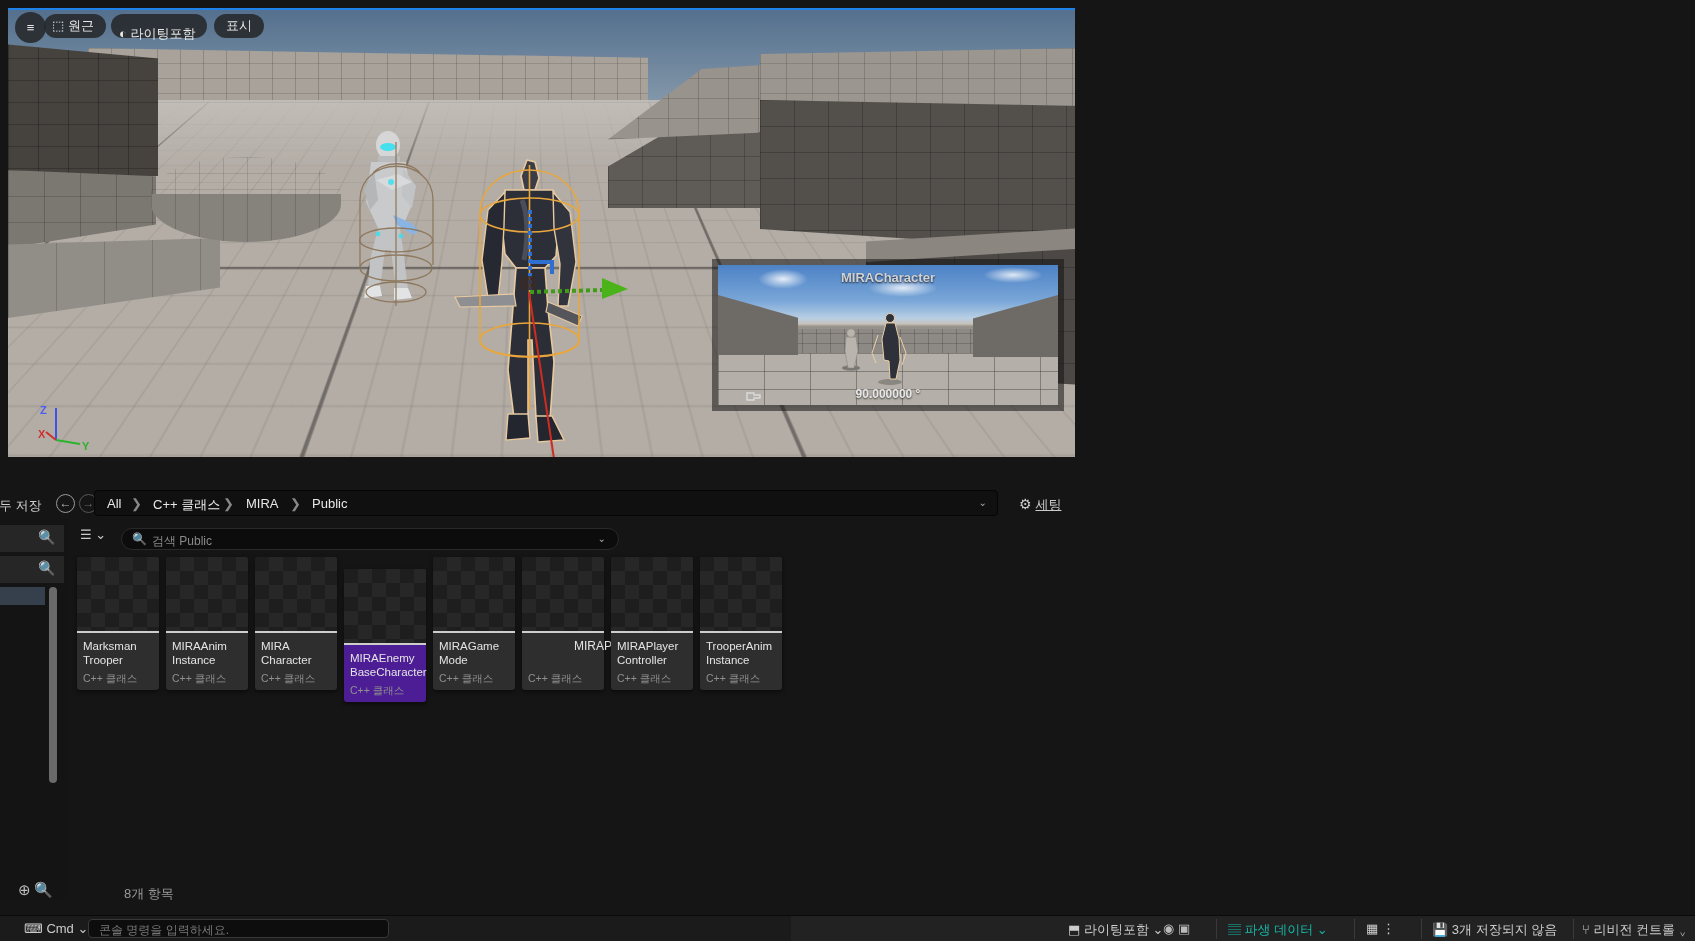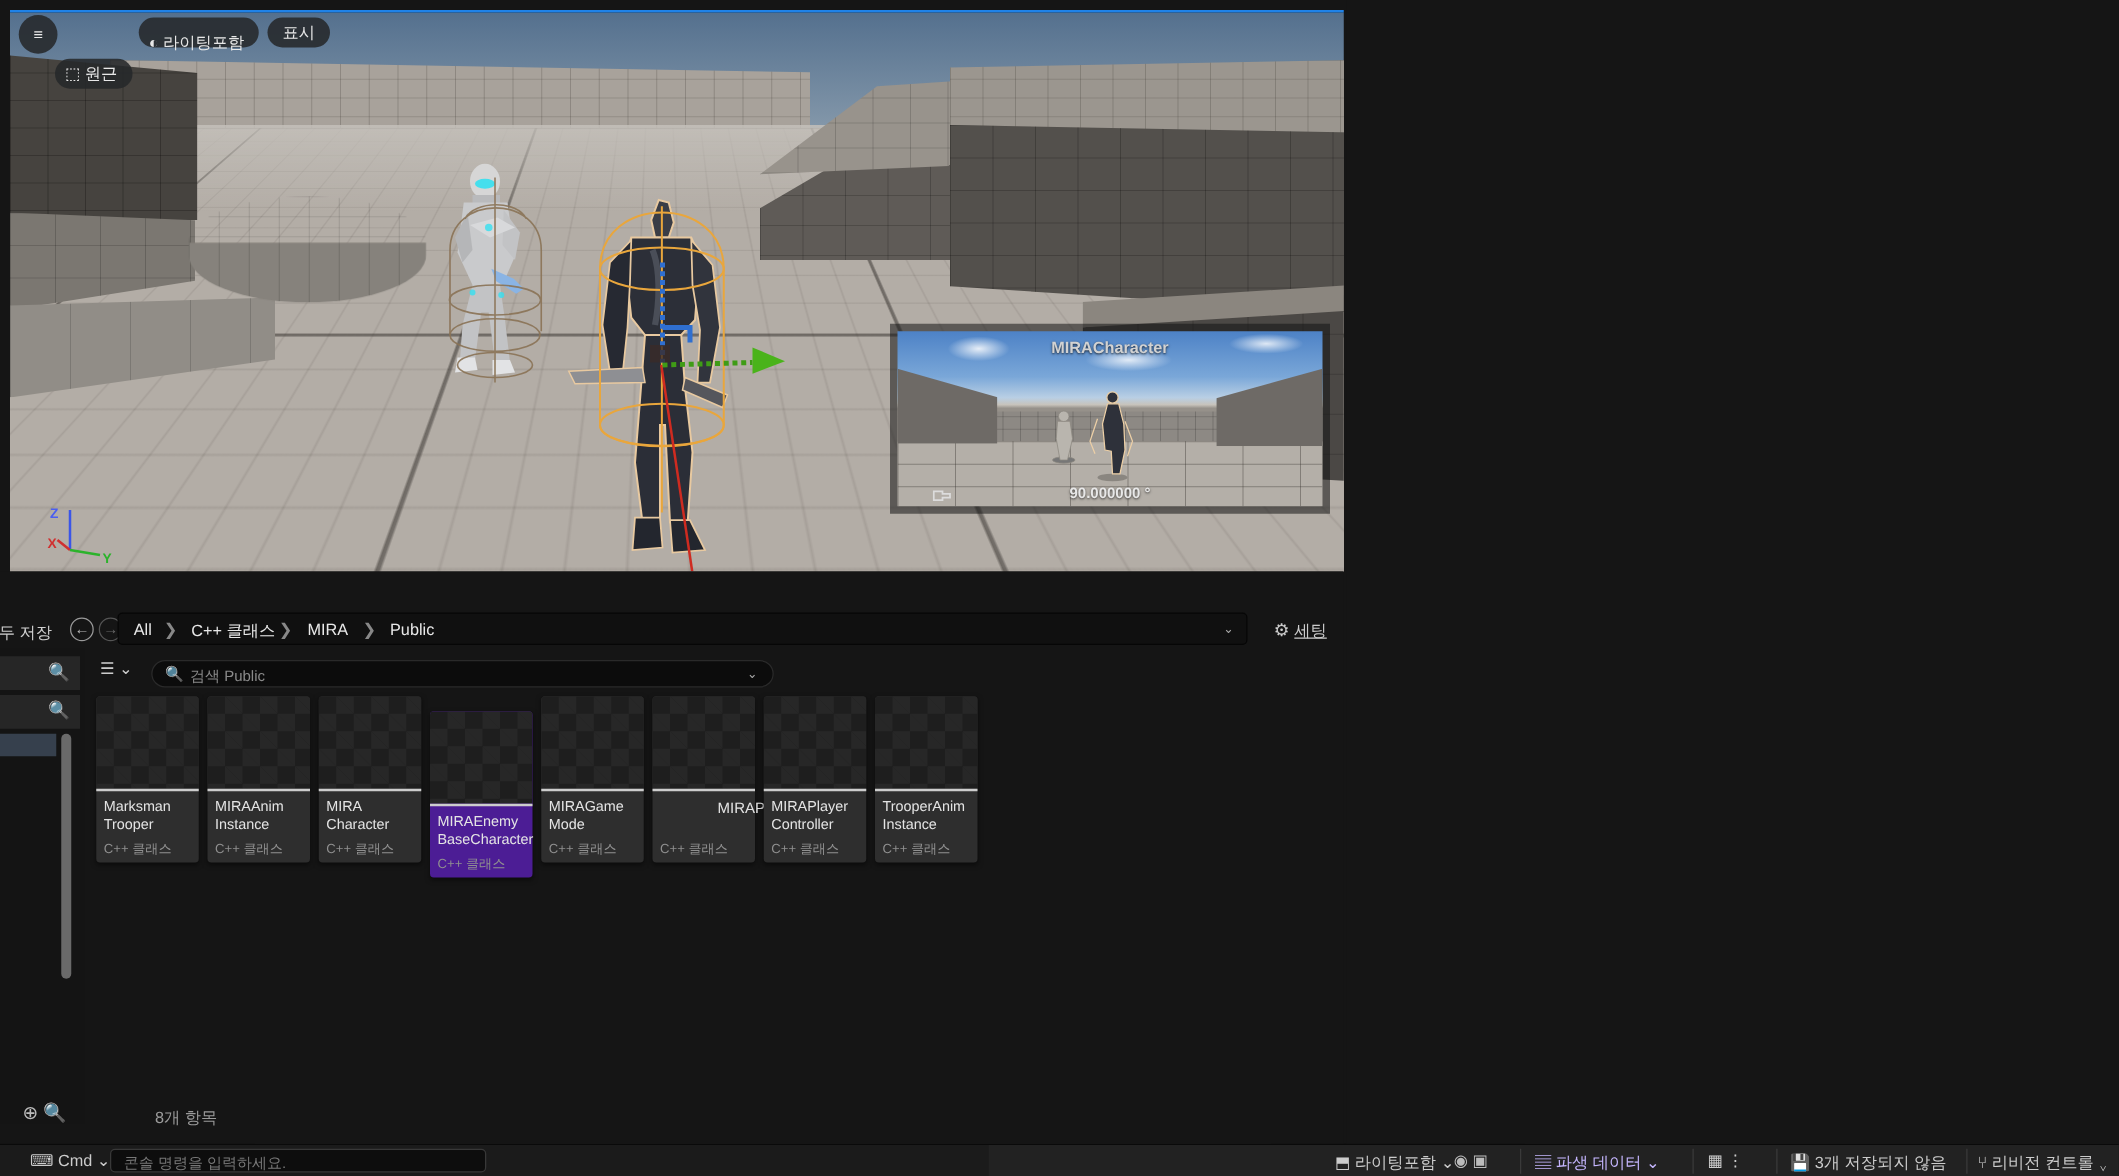--- a/index.html
+++ b/index.html
@@ -132,21 +132,21 @@
       </svg>
       <div class="txt" style="left:0;top:5px;width:340px;text-align:center;font-size:13px;font-weight:bold;color:#d2d2d2;text-shadow:0 1px 2px rgba(0,0,0,.8);">MIRACharacter</div>
       <div class="txt" style="left:0;top:122px;width:340px;text-align:center;font-size:12px;font-weight:bold;color:#e8e8e8;text-shadow:0 1px 2px rgba(0,0,0,.7);">90.000000 °</div>
       <svg class="abs" style="left:28px;top:126px;" width="16" height="11" viewBox="0 0 16 11">
           <path d="M1 2 L8 2 L8 4 L14 4 L14 7 L8 7 L8 9 L1 9 Z" fill="none" stroke="#dcdcdc" stroke-width="1.4"></path>
         </svg>
     </div>
   </div>
 
   <div class="pill" style="left:7px;top:4px;width:31px;border-radius:50%;justify-content:center;height:31px;top:2px;">≡</div>
-  <div class="pill" style="left:36px;top:4px;padding:0 12px 0 8px;margin-top:33px;">⬚ 원근</div>
+  <div class="pill" style="left:36px;top:4px;padding:0 12px 0 8px;">⬚ 원근</div>
   <div class="pill" style="left:103px;top:4px;padding:16px 12px 0 8px;">◐ 라이팅포함</div>
   <div class="pill" style="left:206px;top:4px;padding:0 12px;">표시</div>
 </div>
 
 <div class="abs" style="left:0;top:457px;width:1075px;height:458px;background:#151515;">
 
   <div class="txt" style="left:-14px;top:40px;font-size:13px;color:#cfcfcf;">모두 저장</div>
   <div class="abs" style="left:56px;top:37px;width:19px;height:19px;border:1.4px solid #9a9a9a;border-radius:50%;color:#bbb;font-size:12px;text-align:center;line-height:17px;">←</div>
   <div class="abs" style="left:79px;top:37px;width:19px;height:19px;border:1.4px solid #555;border-radius:50%;color:#666;font-size:12px;text-align:center;line-height:17px;">→</div>
   <div class="abs" style="left:94px;top:33px;width:904px;height:26px;background:#101010;border:1px solid #060606;border-radius:4px;color:#ddd;font-size:13px;">
@@ -235,21 +235,21 @@
 
 <div class="abs" style="left:0;top:915px;width:1695px;height:26px;background:#1b1b1b;border-top:1px solid #0a0a0a;">
   <span class="txt" style="left:12px;top:5px;color:#ccc;font-size:13px;margin-left:12px;">⌨ Cmd ⌄</span>
   <div class="abs" style="left:88px;top:3px;width:301px;height:19px;background:#0d0d0d;border:1px solid #383838;border-radius:4px;">
       <span class="txt" style="left:10px;top:2px;color:#777;font-size:12px;text-align:center;">콘솔 명령을 입력하세요.</span>
     </div>
   <div class="abs" style="left:791px;top:0;width:904px;height:26px;background:#222;"></div>
   <span class="txt" style="left:1068px;top:5px;color:#ccc;font-size:13px;">⬒ 라이팅포함 ⌄</span>
   <span class="txt" style="left:1163px;top:5px;color:#bbb;font-size:13px;">◉ ▣</span>
   <div class="abs" style="left:1216px;top:3px;width:1px;height:20px;background:#3a3a3a;"></div>
-  <span class="txt" style="left:1228px;top:5px;color:#c4b5fd;font-size:13px;text-align:right;">▤ 파생 데이터 ⌄</span>
+  <span class="txt" style="left:1228px;top:5px;color:#14b8a6;font-size:13px;text-align:right;">▤ 파생 데이터 ⌄</span>
   <div class="abs" style="left:1354px;top:3px;width:1px;height:20px;background:#3a3a3a;"></div>
   <span class="txt" style="left:1366px;top:5px;color:#ccc;font-size:13px;">▦ ⋮</span>
   <div class="abs" style="left:1421px;top:3px;width:1px;height:20px;background:#3a3a3a;"></div>
   <span class="txt" style="left:1432px;top:5px;color:#ccc;font-size:13px;">💾 3개 저장되지 않음</span>
   <div class="abs" style="left:1573px;top:3px;width:1px;height:20px;background:#3a3a3a;"></div>
   <span class="txt" style="left:1582px;top:5px;color:#ccc;font-size:13px;">⑂ 리비전 컨트롤 ⌄</span>
 </div>
 
 <div class="abs" id="rp" style="left:1077px;top:0;width:618px;height:915px;background:#151515;">
 </div>

